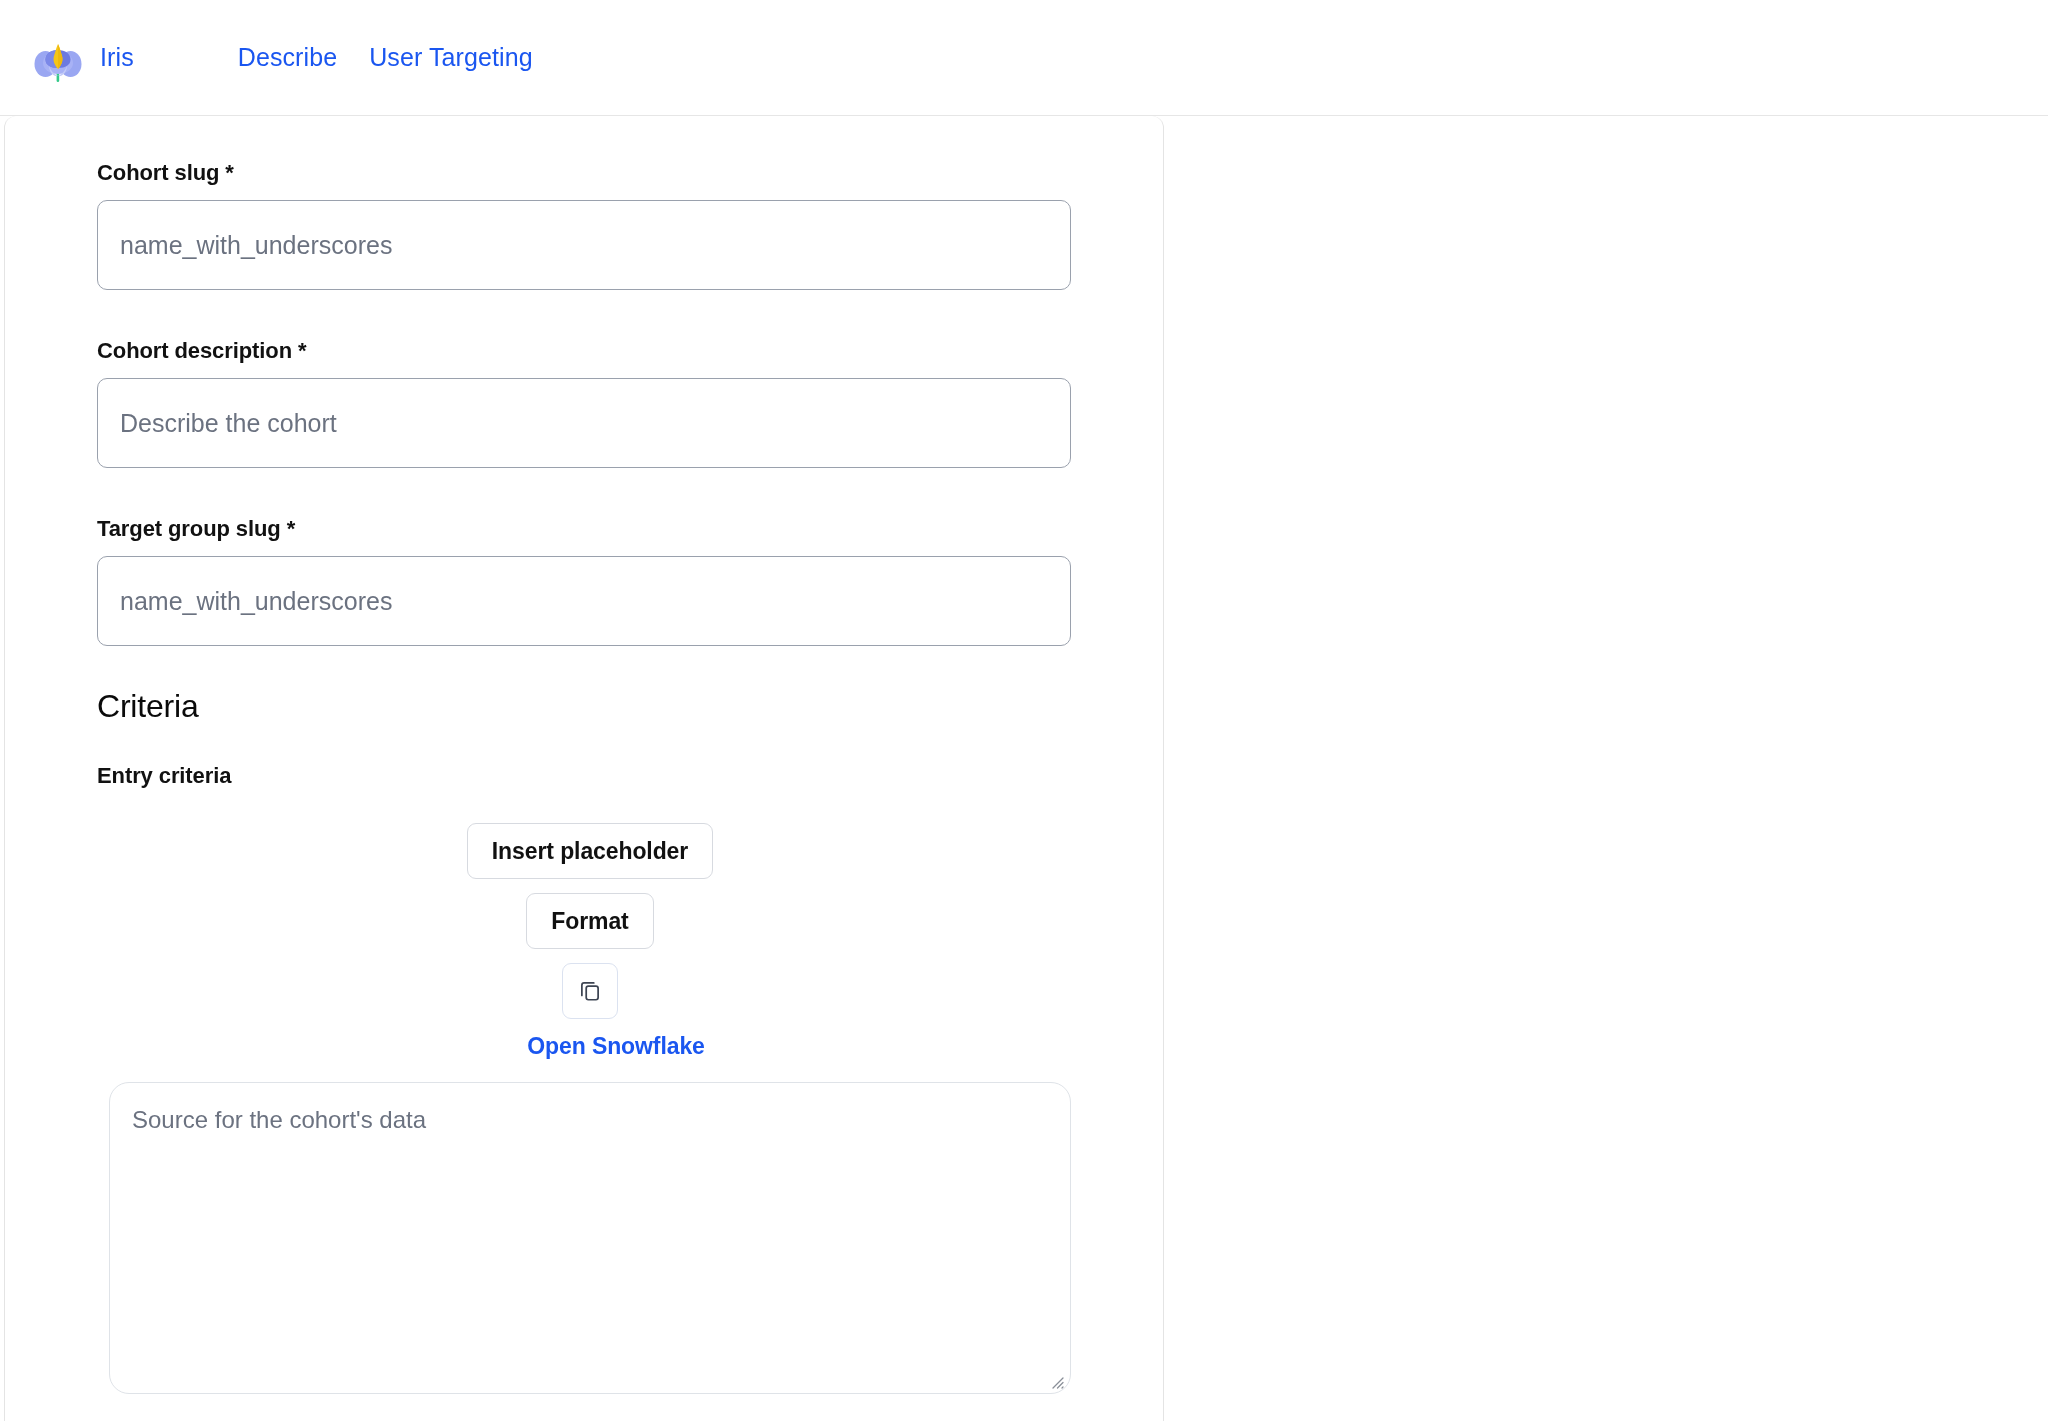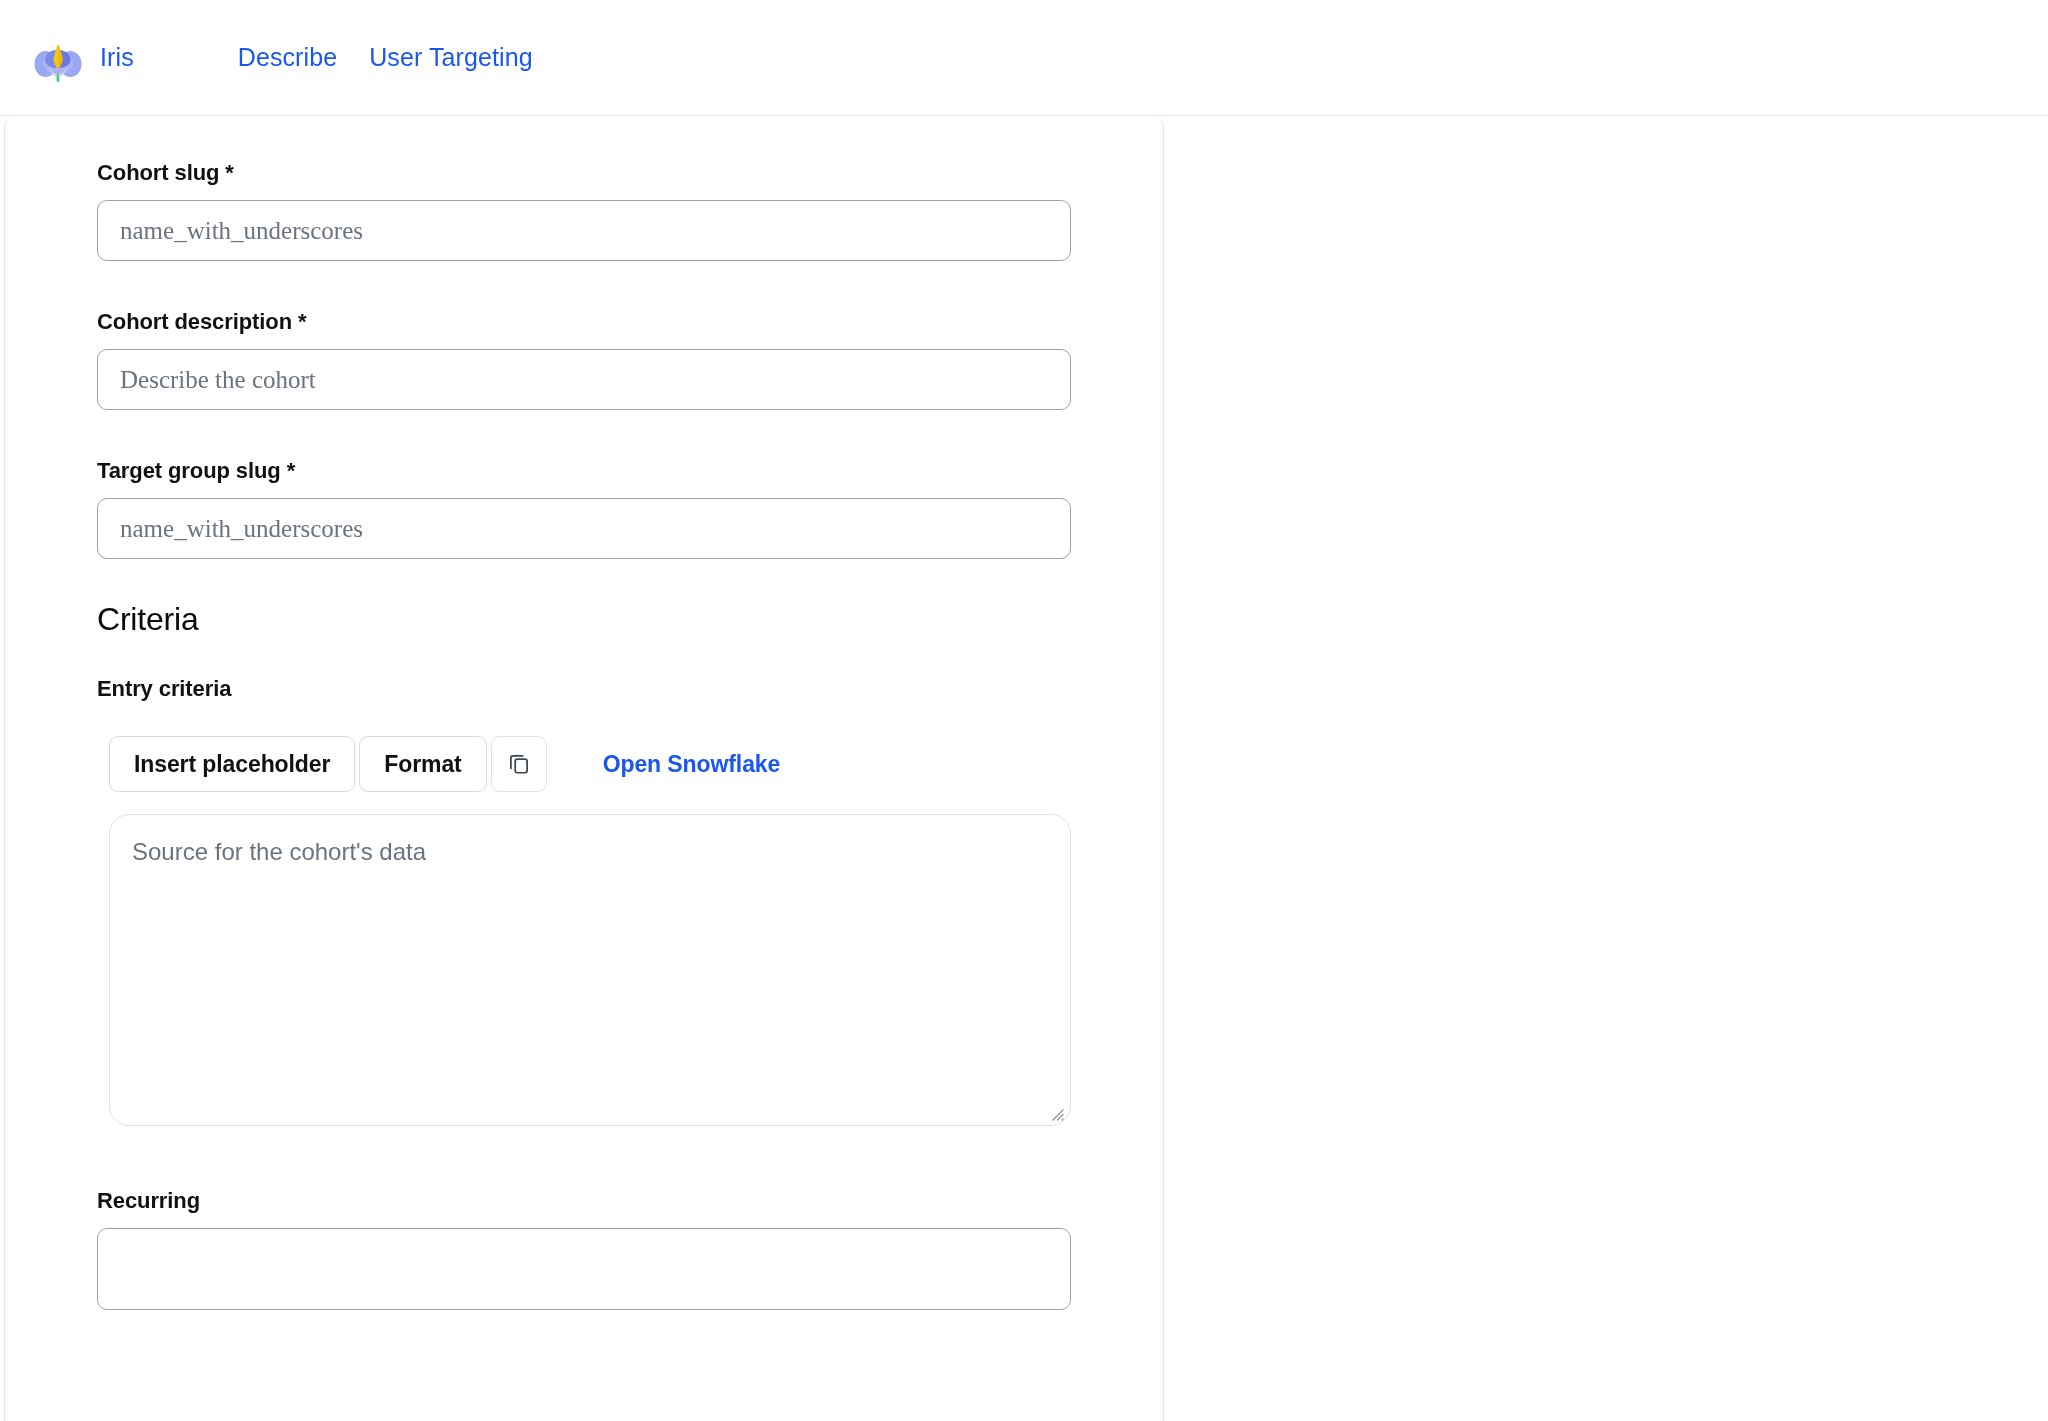--- a/index.html
+++ b/index.html
@@ -137,25 +137,25 @@
     display: block;
     font-size: 22px;
     font-weight: 700;
     color: #111111;
     letter-spacing: -.1px;
     margin-bottom: 14px;
   }
   .text-input {
     display: block;
     width: 100%;
-    height: 61px;
+    height: 90px;
     border: 1px solid #9aa1ad;
     border-radius: 10px;
     background: #ffffff;
-    font-family: Liberation Serif, serif;
+    font-family: Liberation Sans, sans-serif;
     font-size: 25px;
     color: #111111;
     padding: 0 22px;
     outline: none;
   }
   .text-input::placeholder { color: #6b7280; opacity: 1; }
   .gap-lg { height: 48px; }
 
   .section-title {
     font-size: 32px;
@@ -194,23 +194,24 @@
   }
   .tab.active {
     color: #1a56f0;
     border-bottom-color: #1a56f0;
   }
 
   
   .toolbar {
     display: flex;
     align-items: center;
-    gap: 4px;
+    gap: 14px;
     margin-top: 34px;
     padding-left: 12px;
+    flex-direction: column;
   }
   .tb-btn {
     height: 56px;
     border: 1px solid #d7dae0;
     border-radius: 9px;
     background: #ffffff;
     font-family: "Liberation Sans", sans-serif;
     font-size: 23px;
     font-weight: 700;
     color: #111111;

